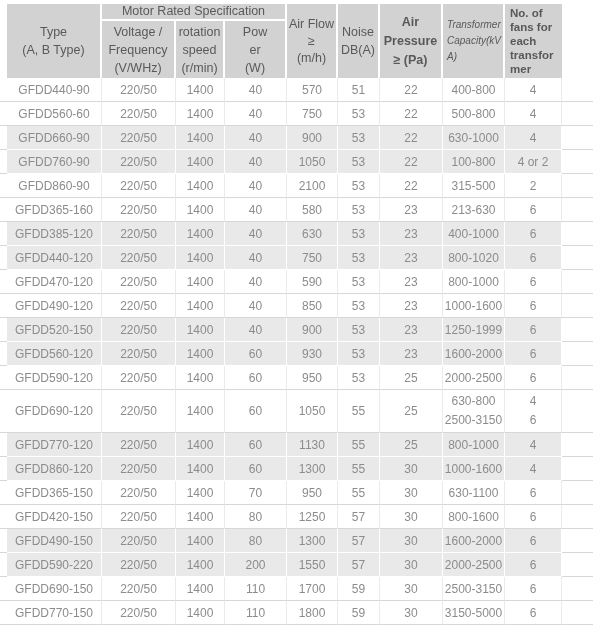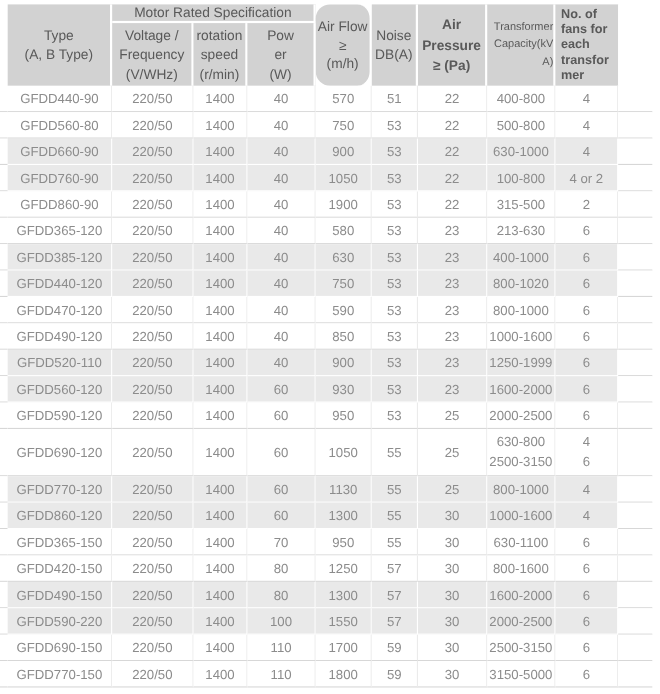--- a/index.html
+++ b/index.html
@@ -45,27 +45,28 @@
   .hc {
     background: var(--header-bg);
     color: var(--header-text);
     font-size: 12.5px;
     text-align: center;
     vertical-align: middle;
     line-height: 18px;
     border-right: 2px solid var(--sep-white);
   }
   .hc.c-group  { line-height: 15px; border-bottom: 2px solid var(--sep-white); }
-  .hc.c-airflow  { line-height: 17px; border-radius: 13px; }
+  .hc.c-airflow  { line-height: 17px; }
   .hc.c-pressure { line-height: 19px; font-weight: bold; }
   .hc.c-transformer {
-    text-align: right;
+    text-align: left;
     padding-left: 4px;
     font-size: 10px;
     line-height: 16px;
+    font-style: italic;
   }
   .hc.c-fans {
     text-align: left;
     padding-left: 5px;
     font-size: 11.5px;
     line-height: 14px;
     border-right: none;
     font-weight: bold;
   }
   td.sp {
@@ -140,21 +141,21 @@
           <td class="c c-power">40</td>
           <td class="c c-airflow">570</td>
           <td class="c c-noise">51</td>
           <td class="c c-pressure">22</td>
           <td class="c c-transformer">400-800</td>
           <td class="c c-fans">4</td>
           <td class="sp"></td>
         </tr>
         <tr class="">
           <td class="sp"></td>
-          <td class="c c-type">GFDD560-80</td>
+          <td class="c c-type">GFDD560-60</td>
           <td class="c c-voltage">220/50</td>
           <td class="c c-speed">1400</td>
           <td class="c c-power">40</td>
           <td class="c c-airflow">750</td>
           <td class="c c-noise">53</td>
           <td class="c c-pressure">22</td>
           <td class="c c-transformer">500-800</td>
           <td class="c c-fans">4</td>
           <td class="sp"></td>
         </tr>
@@ -183,30 +184,30 @@
           <td class="c c-transformer">100-800</td>
           <td class="c c-fans">4 or 2</td>
           <td class="sp"></td>
         </tr>
         <tr class="">
           <td class="sp"></td>
           <td class="c c-type">GFDD860-90</td>
           <td class="c c-voltage">220/50</td>
           <td class="c c-speed">1400</td>
           <td class="c c-power">40</td>
-          <td class="c c-airflow">1900</td>
+          <td class="c c-airflow">2100</td>
           <td class="c c-noise">53</td>
           <td class="c c-pressure">22</td>
           <td class="c c-transformer">315-500</td>
           <td class="c c-fans">2</td>
           <td class="sp"></td>
         </tr>
         <tr class="">
           <td class="sp"></td>
-          <td class="c c-type">GFDD365-120</td>
+          <td class="c c-type">GFDD365-160</td>
           <td class="c c-voltage">220/50</td>
           <td class="c c-speed">1400</td>
           <td class="c c-power">40</td>
           <td class="c c-airflow">580</td>
           <td class="c c-noise">53</td>
           <td class="c c-pressure">23</td>
           <td class="c c-transformer">213-630</td>
           <td class="c c-fans">6</td>
           <td class="sp"></td>
         </tr>
@@ -257,21 +258,21 @@
           <td class="c c-power">40</td>
           <td class="c c-airflow">850</td>
           <td class="c c-noise">53</td>
           <td class="c c-pressure">23</td>
           <td class="c c-transformer">1000-1600</td>
           <td class="c c-fans">6</td>
           <td class="sp"></td>
         </tr>
         <tr class="shaded">
           <td class="sp"></td>
-          <td class="c c-type">GFDD520-110</td>
+          <td class="c c-type">GFDD520-150</td>
           <td class="c c-voltage">220/50</td>
           <td class="c c-speed">1400</td>
           <td class="c c-power">40</td>
           <td class="c c-airflow">900</td>
           <td class="c c-noise">53</td>
           <td class="c c-pressure">23</td>
           <td class="c c-transformer">1250-1999</td>
           <td class="c c-fans">6</td>
           <td class="sp"></td>
         </tr>
@@ -377,21 +378,21 @@
           <td class="c c-pressure">30</td>
           <td class="c c-transformer">1600-2000</td>
           <td class="c c-fans">6</td>
           <td class="sp"></td>
         </tr>
         <tr class="shaded">
           <td class="sp"></td>
           <td class="c c-type">GFDD590-220</td>
           <td class="c c-voltage">220/50</td>
           <td class="c c-speed">1400</td>
-          <td class="c c-power">100</td>
+          <td class="c c-power">200</td>
           <td class="c c-airflow">1550</td>
           <td class="c c-noise">57</td>
           <td class="c c-pressure">30</td>
           <td class="c c-transformer">2000-2500</td>
           <td class="c c-fans">6</td>
           <td class="sp"></td>
         </tr>
         <tr class="">
           <td class="sp"></td>
           <td class="c c-type">GFDD690-150</td>

